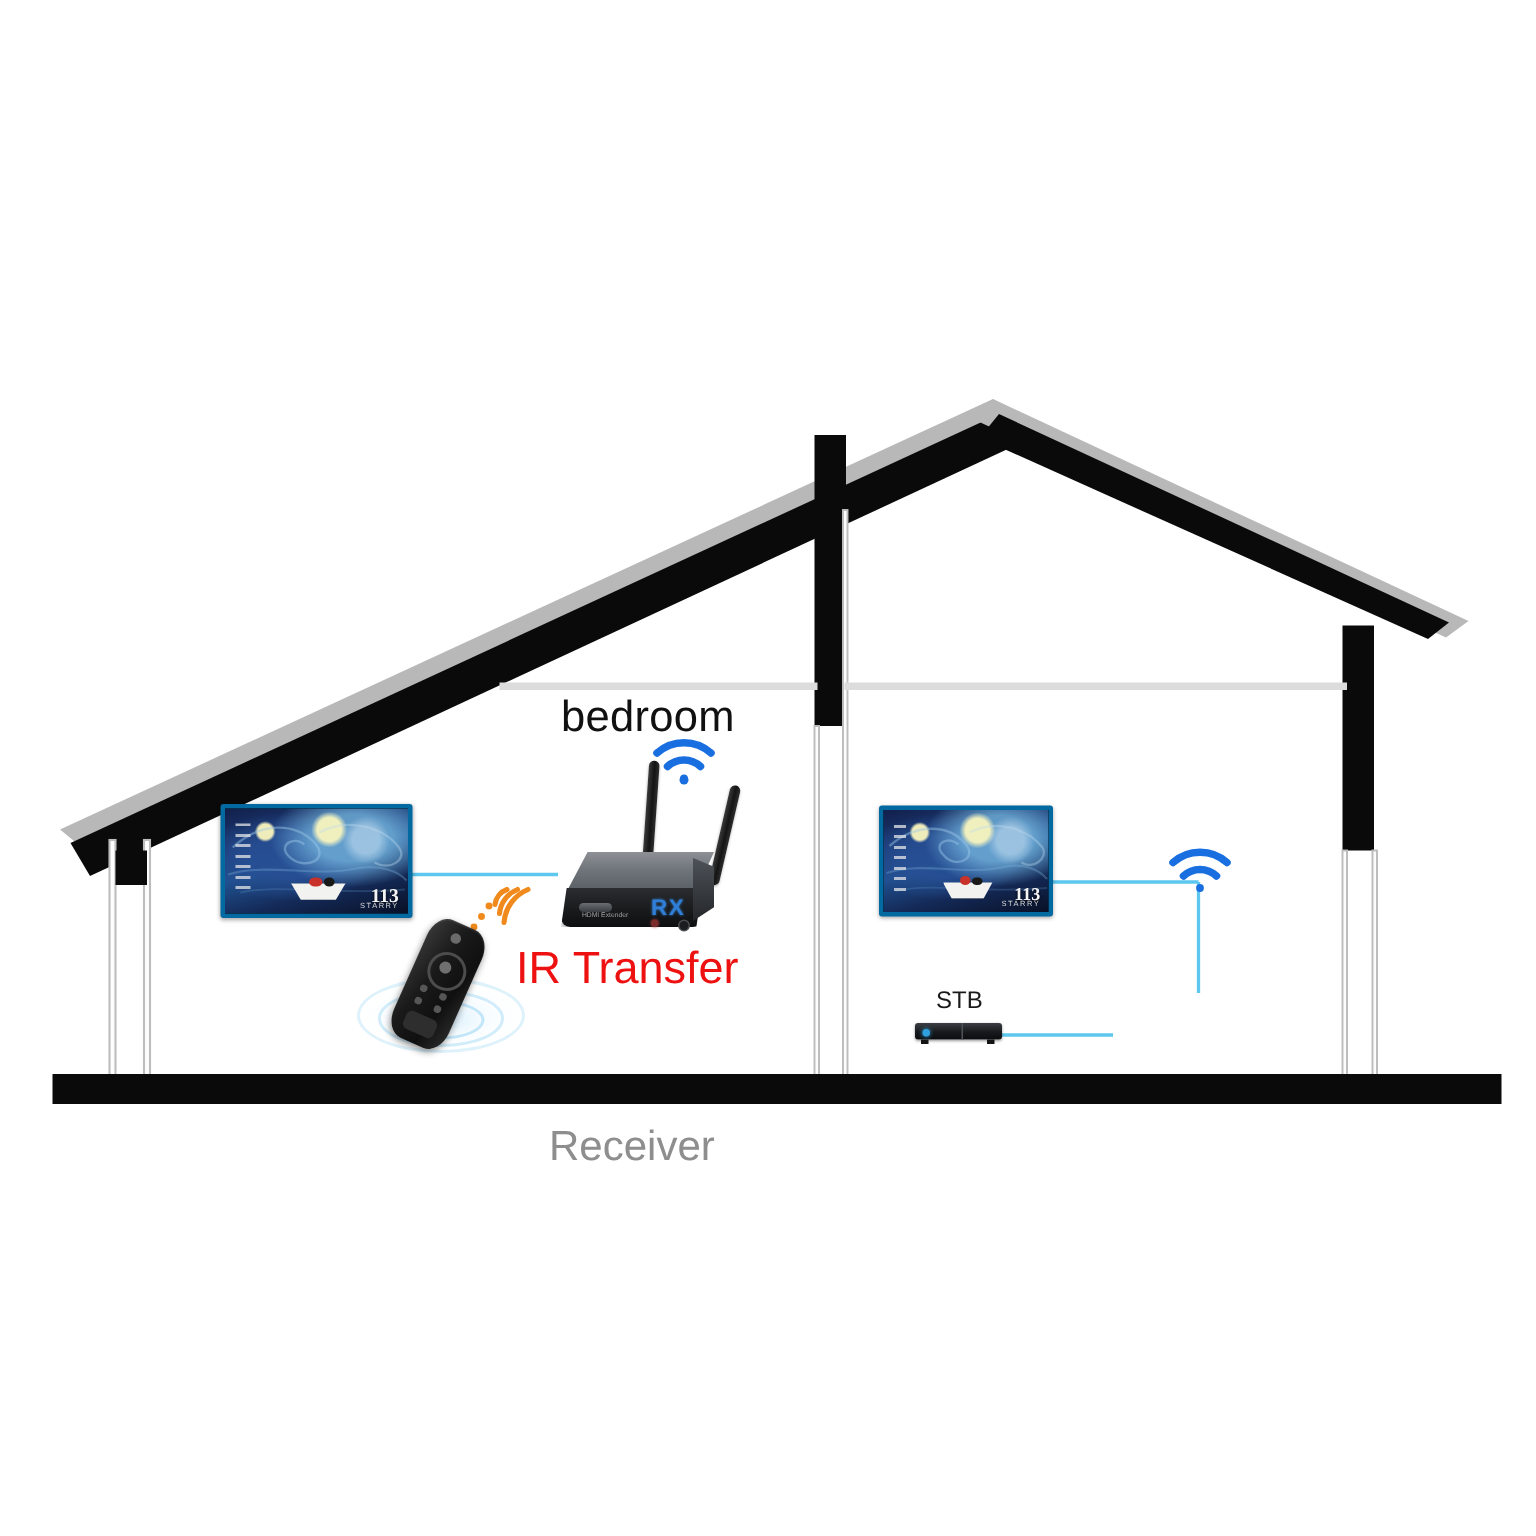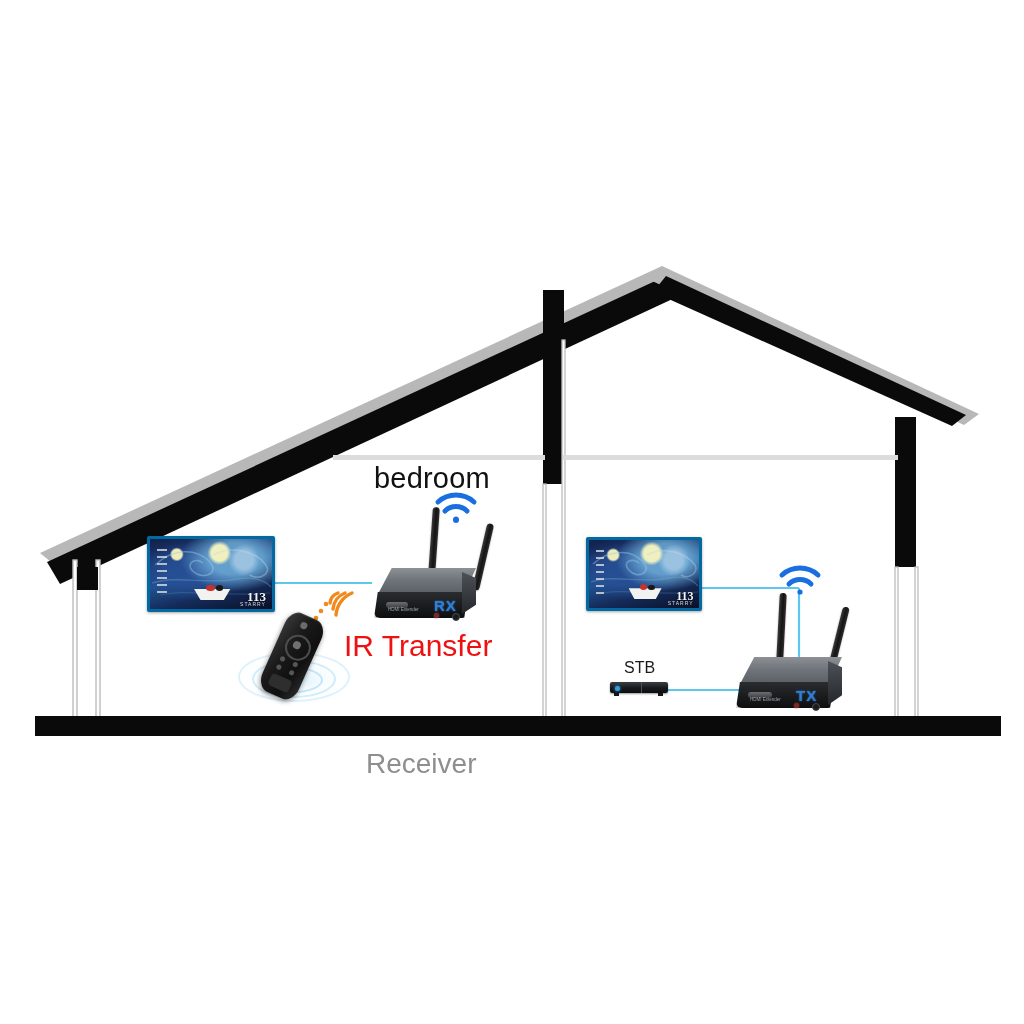--- a/index.html
+++ b/index.html
@@ -343,58 +343,20 @@
     <div class="dev-brand" style="left:22px; top:101px; font-size:4.5px; opacity:.75;">HDMI Extender</div>
 
     <div class="dev-label" style="left:68px; top:91px; font-size:15px;">RX</div>
 
     <div class="abs" style="left:68px; top:107px; width:5px; height:5px; border-radius:50%;
                 background:#7a2a2a; box-shadow:0 0 2px #a53a3a;"></div>
     <div class="abs" style="left:86px; top:107px; width:6px; height:6px; border-radius:50%;
                 background:#1a1c1e; border:1px solid #4a4d50;"></div>
   </div>
 
-  <div class="device" id="tx-device" style="left:730px; top:591px; width:130px; height:115px;">
-
-    <div class="abs" style="left:46px; top:2px; width:7px; height:72px;
-                background:linear-gradient(to right,#3a3a3a,#141414 55%,#2e2e2e);
-                border-radius:4px; transform:rotate(3deg); transform-origin:50% 100%;
-                box-shadow:0 1px 2px rgba(0,0,0,.3);"></div>
-    <div class="abs" style="left:96px; top:14px; width:7px; height:70px;
-                background:linear-gradient(to right,#3a3a3a,#141414 55%,#2e2e2e);
-                border-radius:4px; transform:rotate(14deg); transform-origin:50% 100%;
-                box-shadow:0 1px 2px rgba(0,0,0,.3);"></div>
-
-    <div class="abs" style="left:10px; top:66px; width:102px; height:27px;
-                background:linear-gradient(to bottom,#8d9196 0%,#70757b 45%,#5a5f65 100%);
-                clip-path:polygon(14% 0%, 100% 0%, 88% 100%, 0% 100%);
-                box-shadow:0 1px 2px rgba(0,0,0,.25);"></div>
-
-    <div class="abs" style="left:6px; top:91px; width:98px; height:26px;
-                background:linear-gradient(to bottom,#2a2c2f 0%,#191b1d 55%,#0d0e10 100%);
-                border-radius:4px 4px 6px 6px;
-                clip-path:polygon(4% 0%, 100% 0%, 96% 100%, 0% 100%);
-                box-shadow:0 2px 5px rgba(0,0,0,.4);"></div>
-
-    <div class="abs" style="left:98px; top:70px; width:14px; height:44px;
-                background:linear-gradient(to bottom,#4d5258,#24262a);
-                clip-path:polygon(0% 0%, 100% 14%, 100% 78%, 0% 100%);"></div>
-
-    <div class="abs" style="left:18px; top:101px; width:24px; height:6px;
-                background:linear-gradient(to bottom,#6a6f74,#3a3d41); border-radius:3px;"></div>
-
-    <div class="dev-brand" style="left:20px; top:106px; font-size:4.5px; opacity:.75;">HDMI Extender</div>
-
-    <div class="dev-label" style="left:66px; top:96px; font-size:15px;">TX</div>
-
-    <div class="abs" style="left:64px; top:112px; width:5px; height:5px; border-radius:50%;
-                background:#7a2a2a; box-shadow:0 0 2px #a53a3a;"></div>
-    <div class="abs" style="left:82px; top:112px; width:6px; height:6px; border-radius:50%;
-                background:#1a1c1e; border:1px solid #4a4d50;"></div>
-  </div>
 
   <div class="ripple" style="left:238px; top:652px; width:108px; height:46px; opacity:.45;"></div>
   <div class="ripple" style="left:252px; top:660px; width:80px; height:34px; opacity:.6;"></div>
   <div class="ripple" style="left:265px; top:667px; width:54px; height:22px; opacity:.75;"></div>
 
   <div id="remote">
     <div class="remote-body"></div>
     <div class="remote-btn" style="left:15px; top:7px; width:7px; height:7px; background:#6b6b6b;"></div>
     <div class="remote-ring" style="left:9px; top:20px; width:22px; height:22px;"></div>
     <div class="remote-btn" style="left:16px; top:27px; width:8px; height:8px; background:#707070;"></div>

